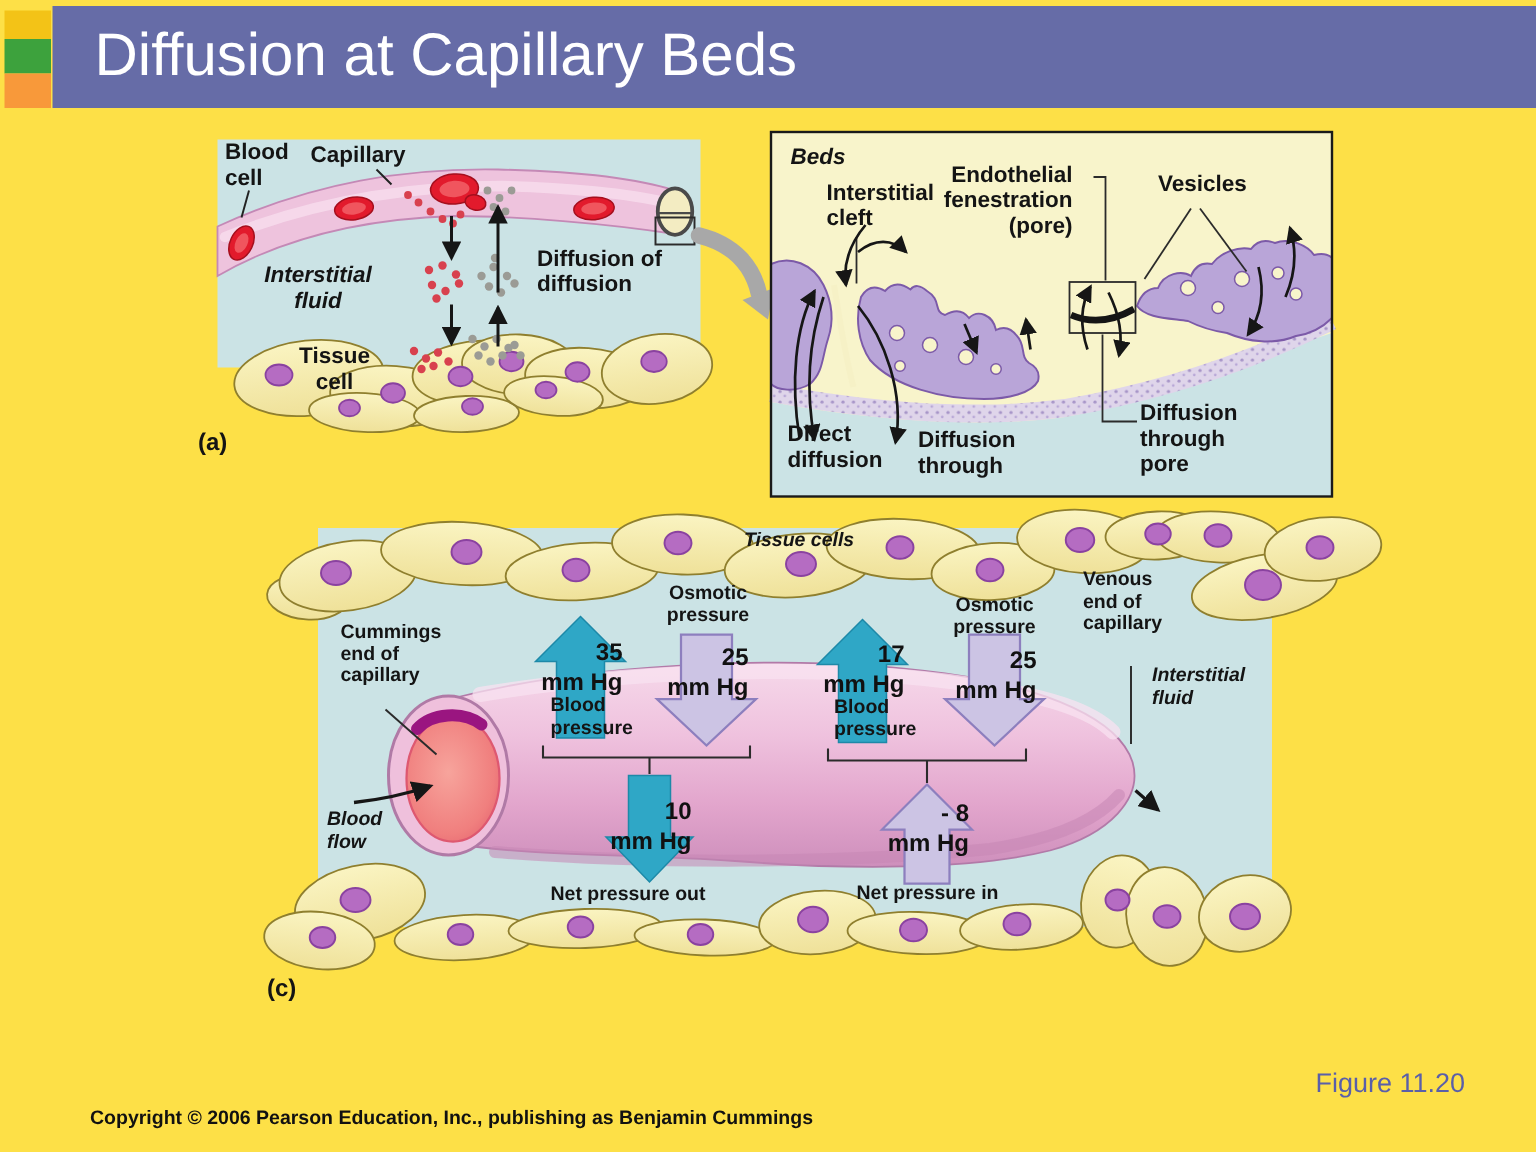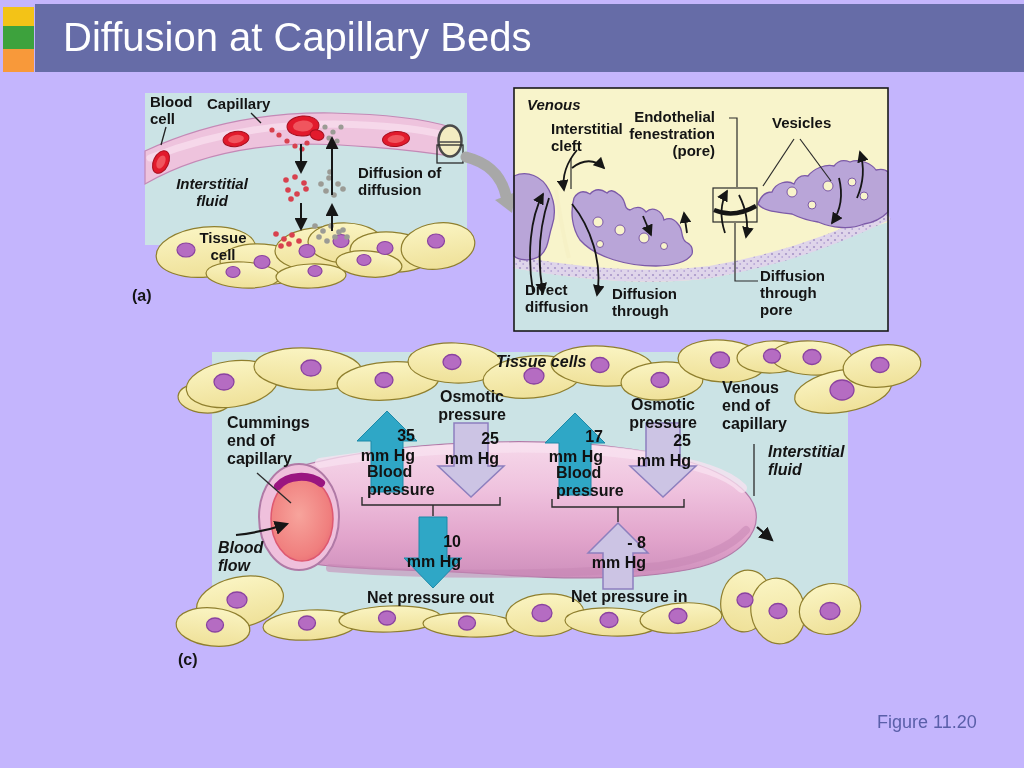--- a/index.html
+++ b/index.html
@@ -1,30 +1,30 @@
 <!DOCTYPE html>
 <html><head>
 <meta charset="utf-8">
 <style>
   html,body{margin:0;padding:0;background:#fff;}
-  .slide{position:relative;width:1024px;height:768px;background:#c4b5fd;overflow:hidden;
+  .slide{position:relative;width:1024px;height:768px;background:#fde047;overflow:hidden;
          font-family:"Liberation Sans",sans-serif;}
   
   .title-bar{position:absolute;left:35px;top:4px;width:989px;height:68px;background:#666CA7;}
   .title-text{position:absolute;left:28px;top:0;height:68px;line-height:66px;color:#fff;
               font-size:40px;font-weight:400;letter-spacing:0px;white-space:nowrap;}
   .sq{position:absolute;left:3px;width:31px;}
   .sq-y{top:7px;height:19px;background:#F3C317;}
   .sq-g{top:26px;height:23px;background:#3DA23D;}
   .sq-o{top:49px;height:23px;background:#F8993A;}
   
   .art{position:absolute;left:0;top:0;}
   
   .lbl{position:absolute;color:#141414;font-weight:bold;font-size:15px;line-height:1.12;}
-  .lbl.c16{font-size:16px;}
+  .lbl.c16{font-size:13px;}
   .lbl.it{font-style:italic;}
   .lbl.ctr{text-align:center;}
   .lbl.nw{white-space:nowrap;}
   .ptag{position:absolute;width:56px;text-align:right;color:#111;font-weight:bold;
         font-size:16px;line-height:20px;}
   .tag{position:absolute;color:#141414;font-weight:bold;font-size:16px;}
   .copyright{position:absolute;left:60px;top:737px;font-size:13px;font-weight:bold;color:#111;}
   .figure-cap{position:absolute;left:877px;top:712px;font-size:18px;font-weight:normal;color:#5A5FA9;}
 </style>
 </head>
@@ -324,21 +324,21 @@
     </g>
   </svg>
 
   <div class="lbl" style="left:150px;top:94px;width:54px;">Blood cell</div>
   <div class="lbl nw" style="left:207px;top:96px;">Capillary</div>
   <div class="lbl it ctr" style="left:172px;top:176px;width:80px;">Interstitial fluid</div>
   <div class="lbl ctr" style="left:194px;top:230px;width:58px;">Tissue cell</div>
   <div class="lbl" style="left:358px;top:165px;width:92px;">Diffusion of diffusion</div>
   <div class="tag" style="left:132px;top:287px;">(a)</div>
 
-  <div class="lbl it nw" style="left:527px;top:97px;">Venous</div>
+  <div class="lbl it nw" style="left:527px;top:97px;">Beds</div>
   <div class="lbl" style="left:551px;top:121px;width:95px;">Interstitial cleft</div>
   <div class="lbl" style="left:620px;top:109px;width:95px;text-align:right;">Endothelial fenestration (pore)</div>
   <div class="lbl nw" style="left:772px;top:115px;">Vesicles</div>
   <div class="lbl" style="left:525px;top:282px;width:64px;">Direct diffusion</div>
   <div class="lbl" style="left:612px;top:286px;width:72px;">Diffusion through</div>
   <div class="lbl" style="left:760px;top:268px;width:75px;">Diffusion through pore</div>
 
   <div class="lbl c16 it nw" style="left:496px;top:353px;">Tissue cells</div>
   <div class="lbl c16" style="left:227px;top:414px;width:70px;">Cummings end of capillary</div>
   <div class="lbl c16" style="left:722px;top:379px;width:70px;">Venous end of capillary</div>
@@ -370,14 +370,15 @@
   </div>
   <div class="ptag" style="left:405px;top:532px;">
     <span>10</span><br>
     <span>mm Hg</span>
   </div>
   <div class="ptag" style="left:590px;top:533px;">
     <span>- 8</span><br>
     <span>mm Hg</span>
   </div>
 
+  <div class="copyright">Copyright © 2006 Pearson Education, Inc., publishing as Benjamin Cummings</div>
   <div class="figure-cap">Figure 11.20</div>
 </div>
 
 </body></html>

